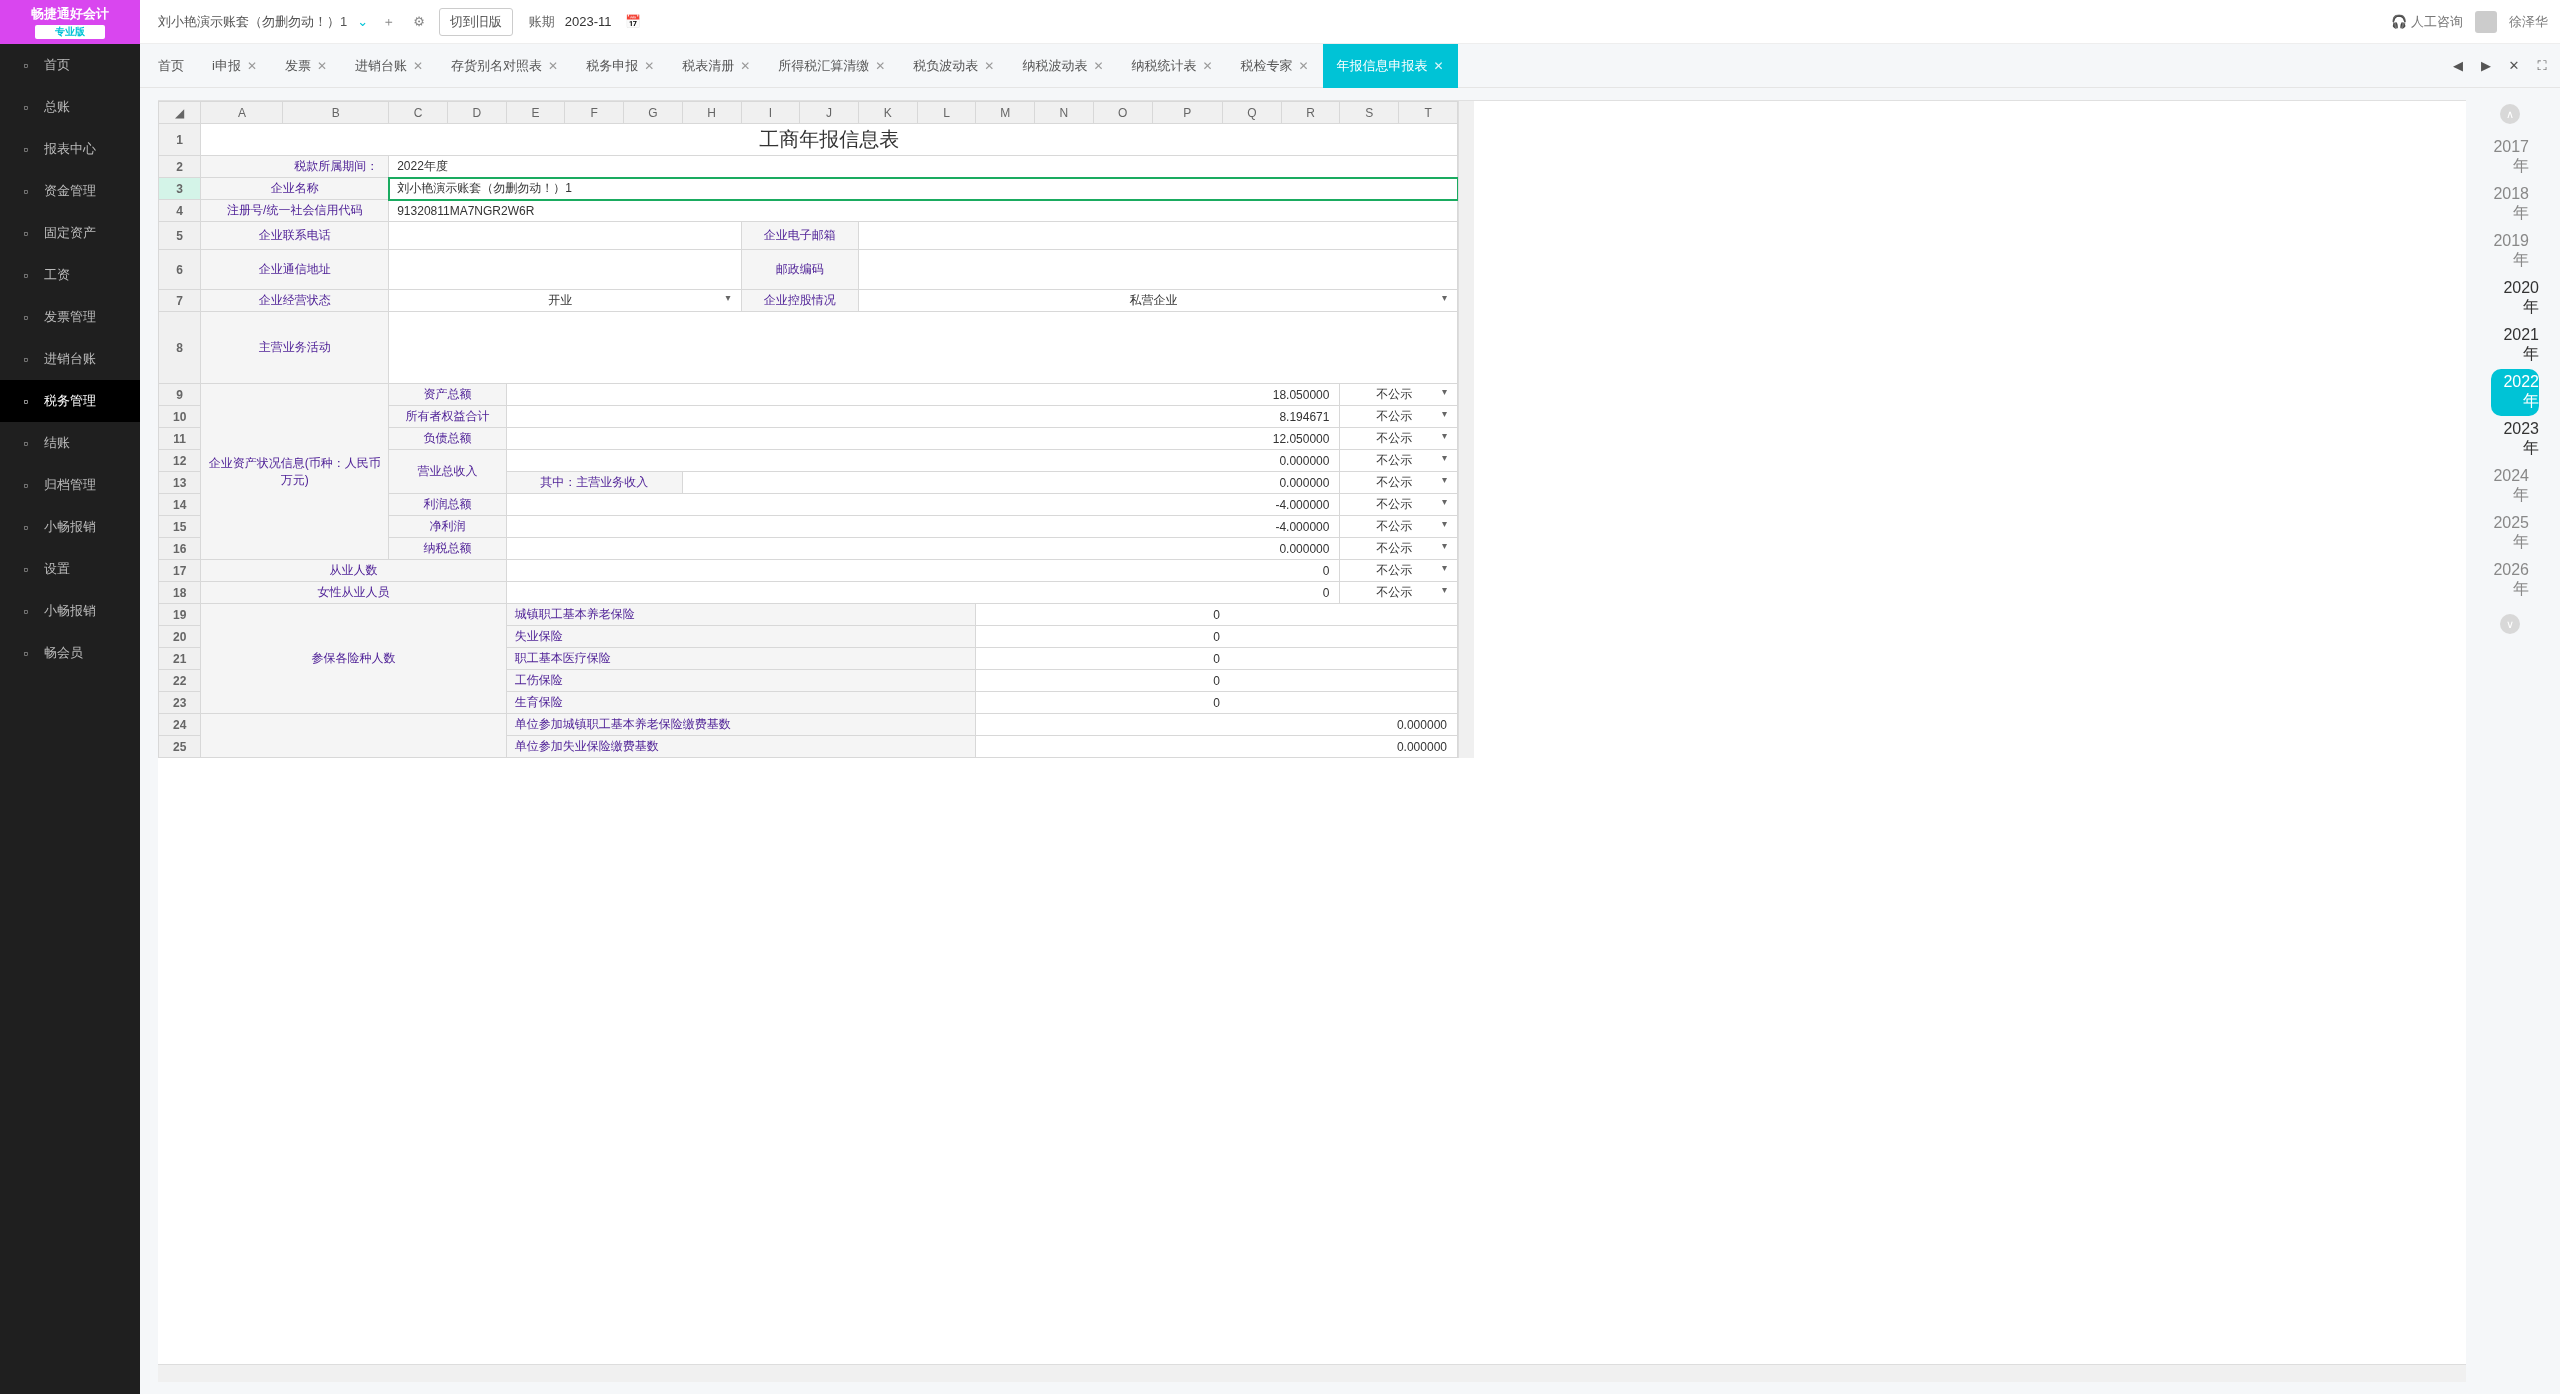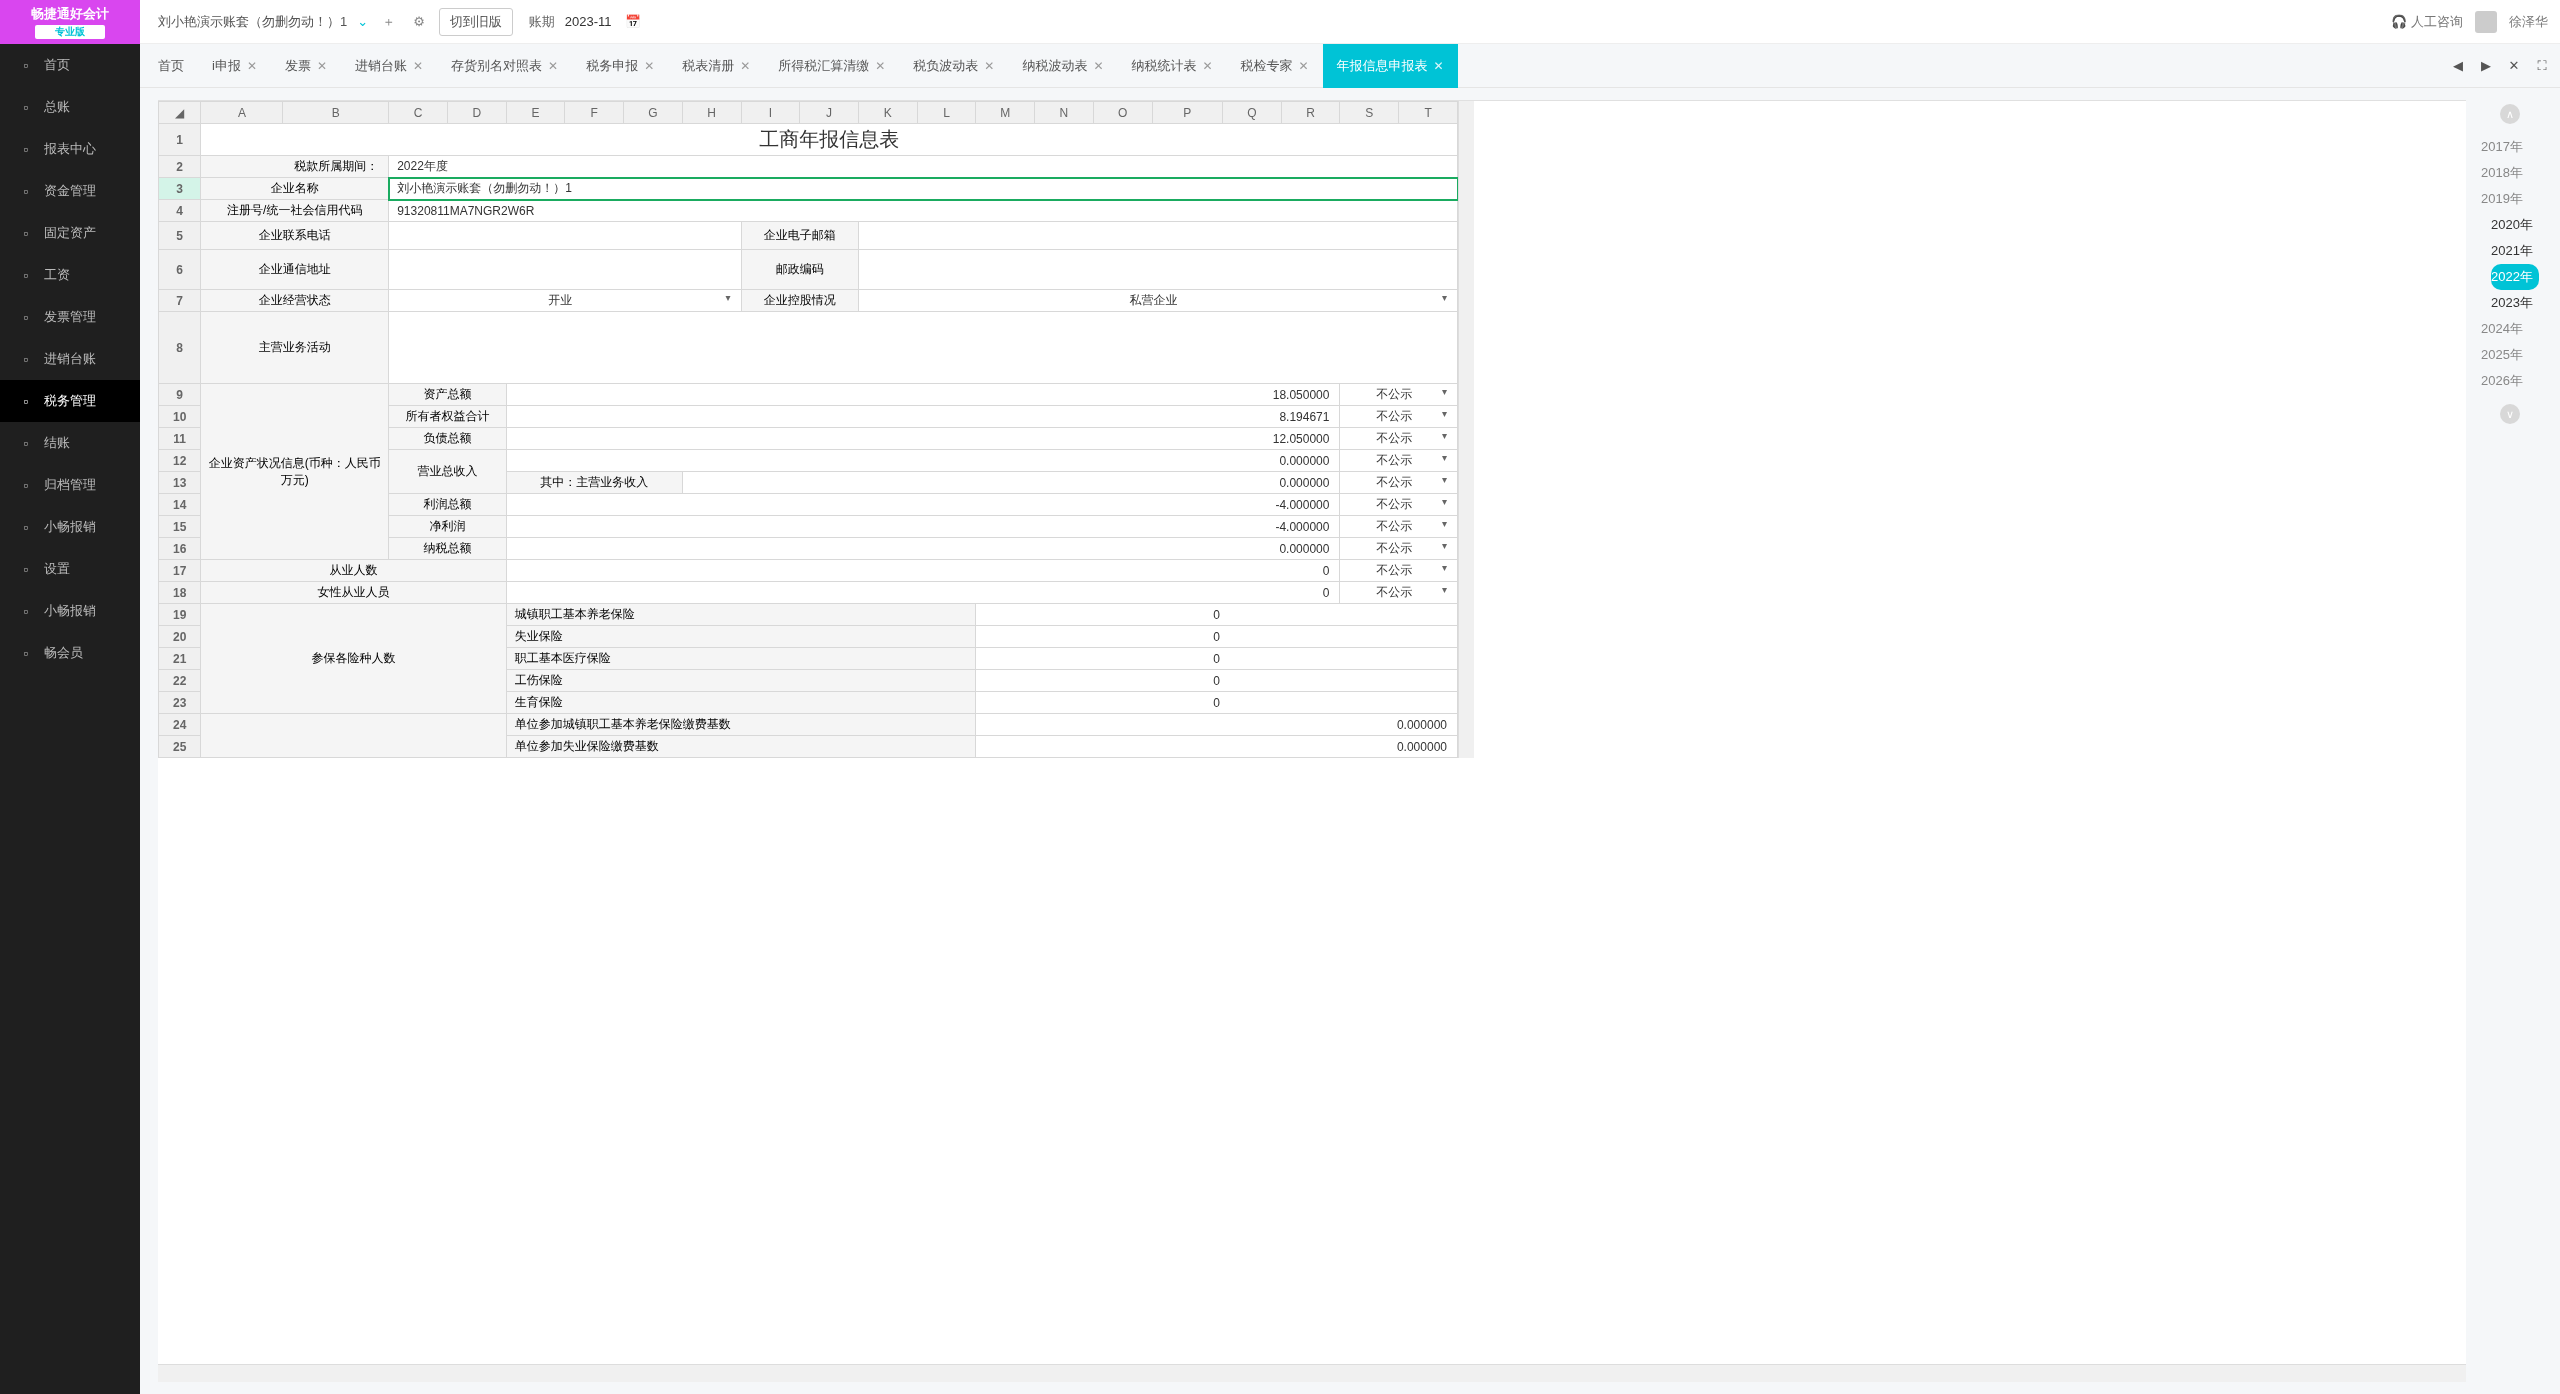--- a/index.html
+++ b/index.html
@@ -44,32 +44,32 @@
 .sheet-actions { margin-left: auto; display: flex; gap: 10px; align-items: center; padding-right: 8px; }
 .reset-btn { border: 1px solid #00c3d6; color: #00c3d6; padding: 6px 12px; border-radius: 3px; background: #fff; cursor: pointer; }
 .refresh-btn { color: #666; cursor: pointer; display: flex; align-items: center; gap: 4px; }
 
 
 .grid-wrap { flex: 1; overflow: auto; border-top: 1px solid #e0e0e0; position: relative; }
 table.grid { border-collapse: collapse; width: 1300px; table-layout: fixed; }
 .grid th, .grid td { border: 1px solid #d8d8d8; height: 22px; font-size: 12px; padding: 2px 6px; text-align: center; background: #fff; }
 .grid thead th { background: #f0f0f0; font-weight: normal; color: #666; }
 .grid .rowhdr { background: #f0f0f0; width: 36px; color: #666; }
-.grid .lbl { background: #f5f5f5; color: #000000; margin-top: 8px; }
+.grid .lbl { background: #f5f5f5; color: #4c1d95; margin-top: 8px; }
 .grid .title-cell { font-size: 20px; color: #333; font-weight: normal; }
 .grid .val-right { text-align: right; padding-right: 10px; }
 .grid .val-left { text-align: left; padding-left: 8px; }
 .grid .sel-row th.rowhdr { background: #d4f4e8; }
 .grid .sel-cell { outline: 2px solid #1aab60; outline-offset: -1px; }
 .dd::after { content: "▾"; float: right; color: #666; font-size: 10px; margin-right: 4px; }
 .hscroll { height: 18px; background: #f0f0f0; border-top: 1px solid #ddd; }
 
 
 .year-rail { width: 64px; background: #f5f7f9; display: flex; flex-direction: column; align-items: center; gap: 10px; padding-top: 4px; }
-.year-btn { width: 48px; text-align: left; padding: 4px 0; border-radius: 10px; cursor: pointer; color: #888; font-size: 13px; }
+.year-btn { width: 48px; text-align: right; padding: 4px 0; border-radius: 10px; cursor: pointer; color: #888; font-size: 16px; }
 .year-btn.enabled { color: #333; margin-left: 10px; }
 .year-btn.active { background: #00c3d6; color: #fff; }
 .rail-arrow { width: 20px; height: 20px; background: #d8d8d8; border-radius: 50%; display: flex; align-items: center; justify-content: center; color: #fff; cursor: pointer; font-size: 11px; }
 .vscroll-stub { width: 16px; background: #f0f0f0; border-left: 1px solid #ddd; }
 </style>
 </head>
 <body>
 
 <div class="app">
 

